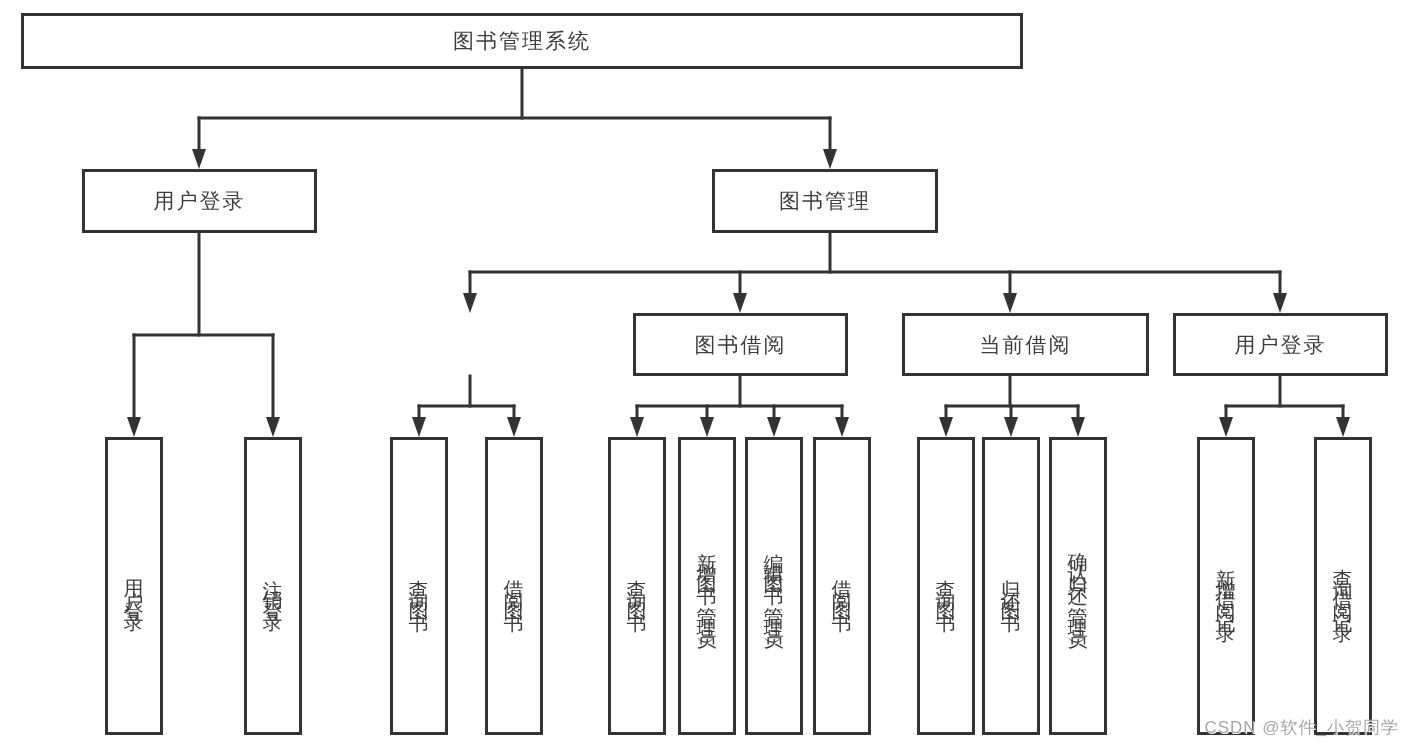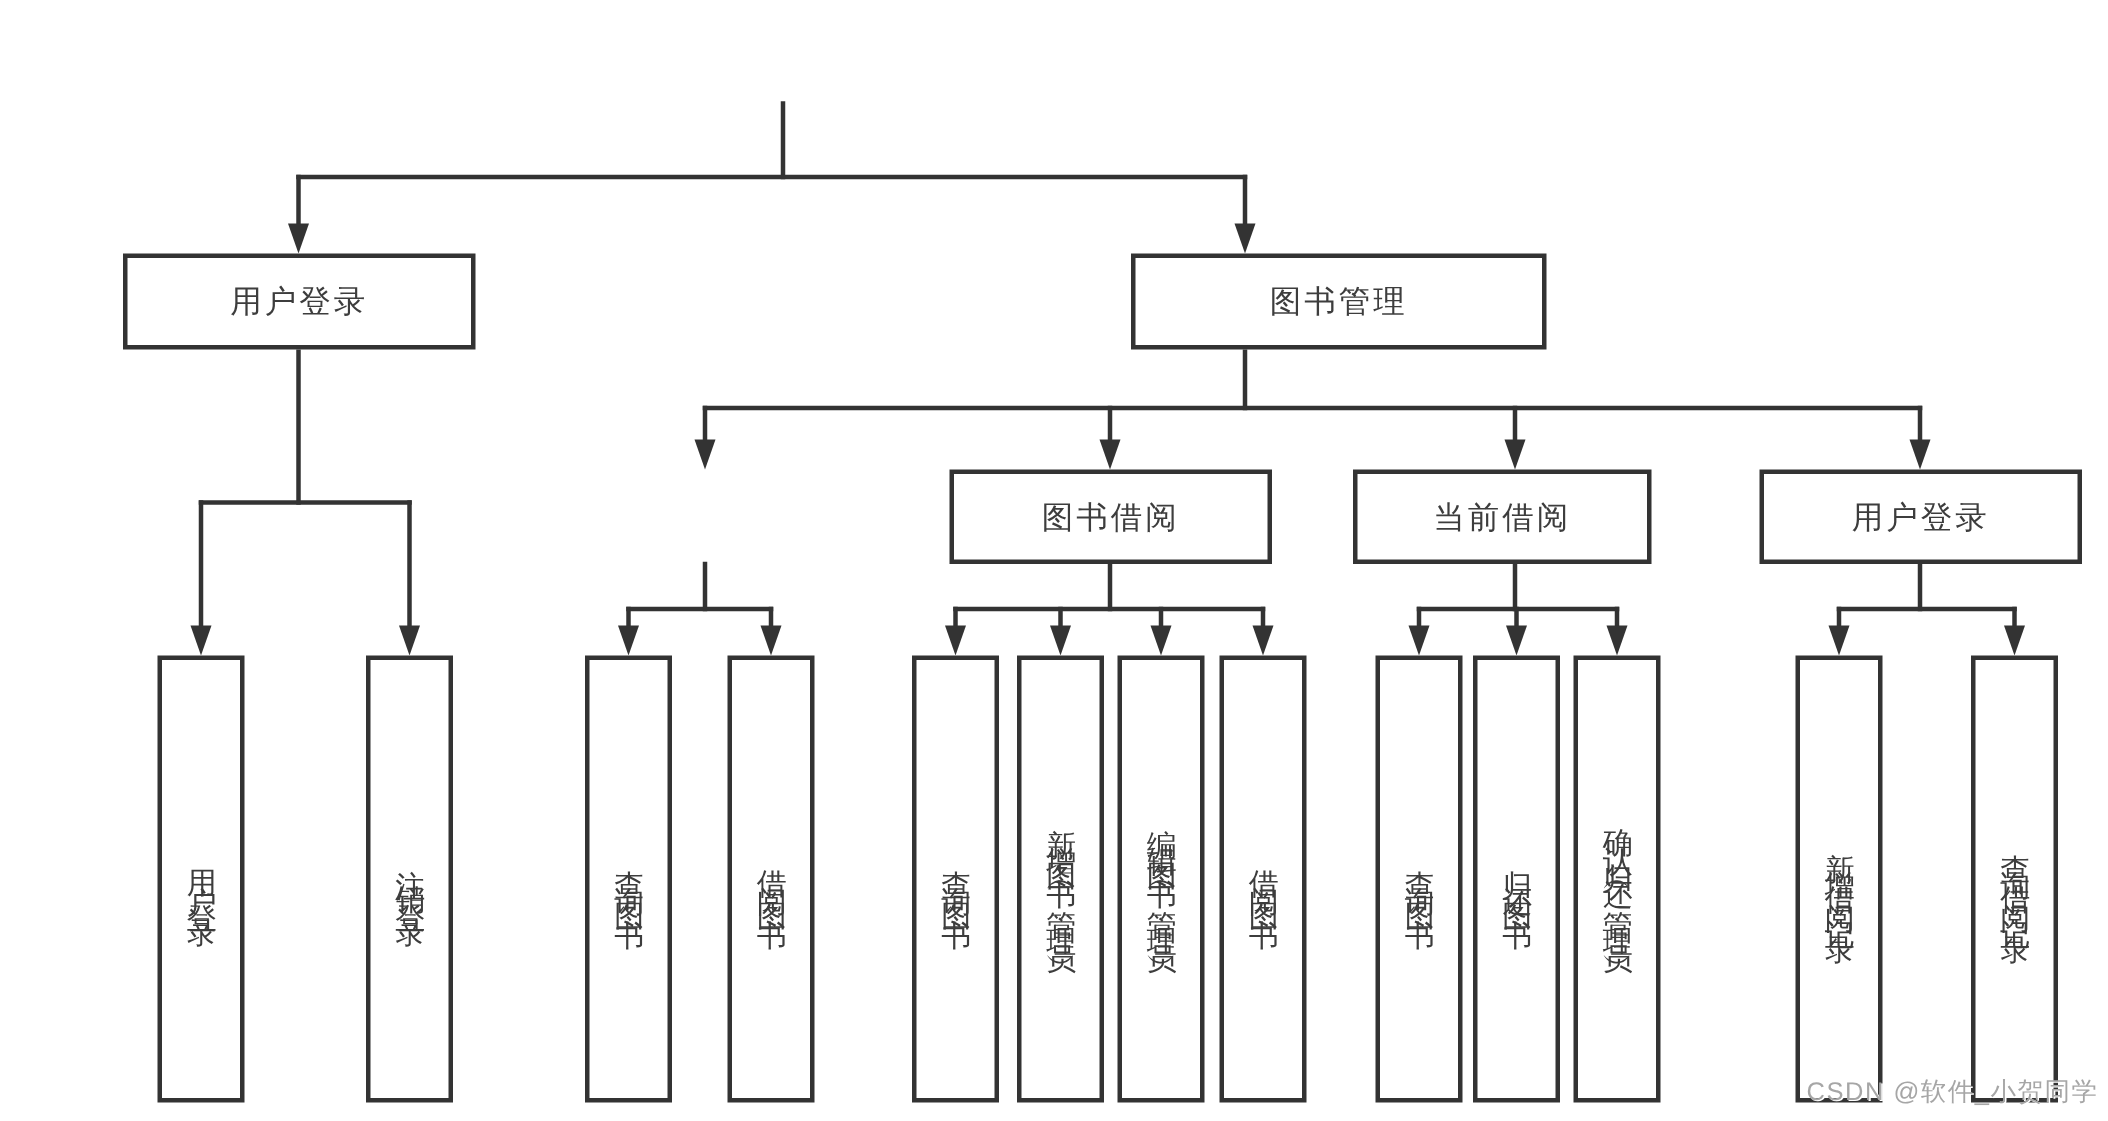--- a/index.html
+++ b/index.html
@@ -101,30 +101,33 @@
       <line x1="1078" y1="406" x2="1078" y2="423" stroke="#333333" stroke-width="3" stroke-linecap="square"></line>
       <polygon points="1071,417 1085,417 1078,437" fill="#333333"></polygon>
       <line x1="1280" y1="376" x2="1280" y2="406" stroke="#333333" stroke-width="3" stroke-linecap="square"></line>
       <line x1="1226" y1="406" x2="1343" y2="406" stroke="#333333" stroke-width="3" stroke-linecap="square"></line>
       <line x1="1226" y1="406" x2="1226" y2="423" stroke="#333333" stroke-width="3" stroke-linecap="square"></line>
       <polygon points="1219,417 1233,417 1226,437" fill="#333333"></polygon>
       <line x1="1343" y1="406" x2="1343" y2="423" stroke="#333333" stroke-width="3" stroke-linecap="square"></line>
       <polygon points="1336,417 1350,417 1343,437" fill="#333333"></polygon>
     </svg>
 
+  <div class="node h" style="left: 21px; top: 13px; width: 1002px; height: 56px;">
+      <span class="node-label">图书管理系统</span>
+    </div>
     <div class="node h" style="left: 82px; top: 169px; width: 235px; height: 64px;">
       <span class="node-label">用户登录</span>
     </div>
-    <div class="node h" style="left: 712px; top: 169px; width: 277px; height: 64px; margin-left: 42px;">
+    <div class="node h" style="left: 712px; top: 169px; width: 226px; height: 64px;">
       <span class="node-label">图书管理</span>
     </div>
     <div class="node h" style="left: 633px; top: 313px; width: 215px; height: 63px;">
       <span class="node-label">图书借阅</span>
     </div>
-    <div class="node h" style="left: 902px; top: 313px; width: 199px; height: 63px;">
+    <div class="node h" style="left: 902px; top: 313px; width: 247px; height: 63px;">
       <span class="node-label">当前借阅</span>
     </div>
     <div class="node h" style="left: 1173px; top: 313px; width: 215px; height: 63px;">
       <span class="node-label">用户登录</span>
     </div>
     <div class="node v" style="left: 105px; top: 437px; width: 58px; height: 298px;">
       <span class="node-label">用户登录</span>
     </div>
     <div class="node v" style="left: 244px; top: 437px; width: 58px; height: 298px;">
       <span class="node-label">注销登录</span>

